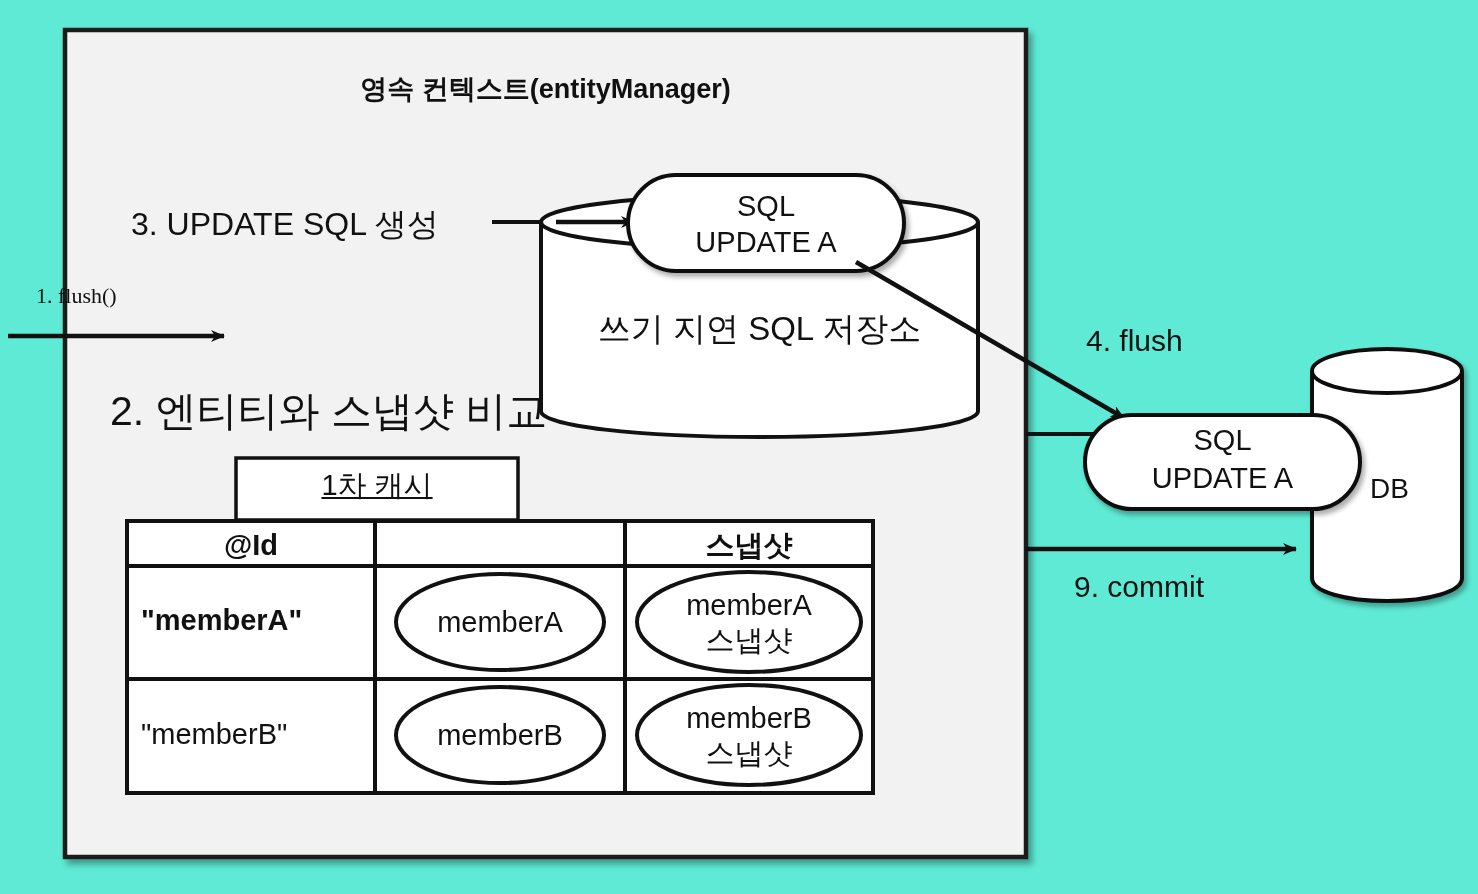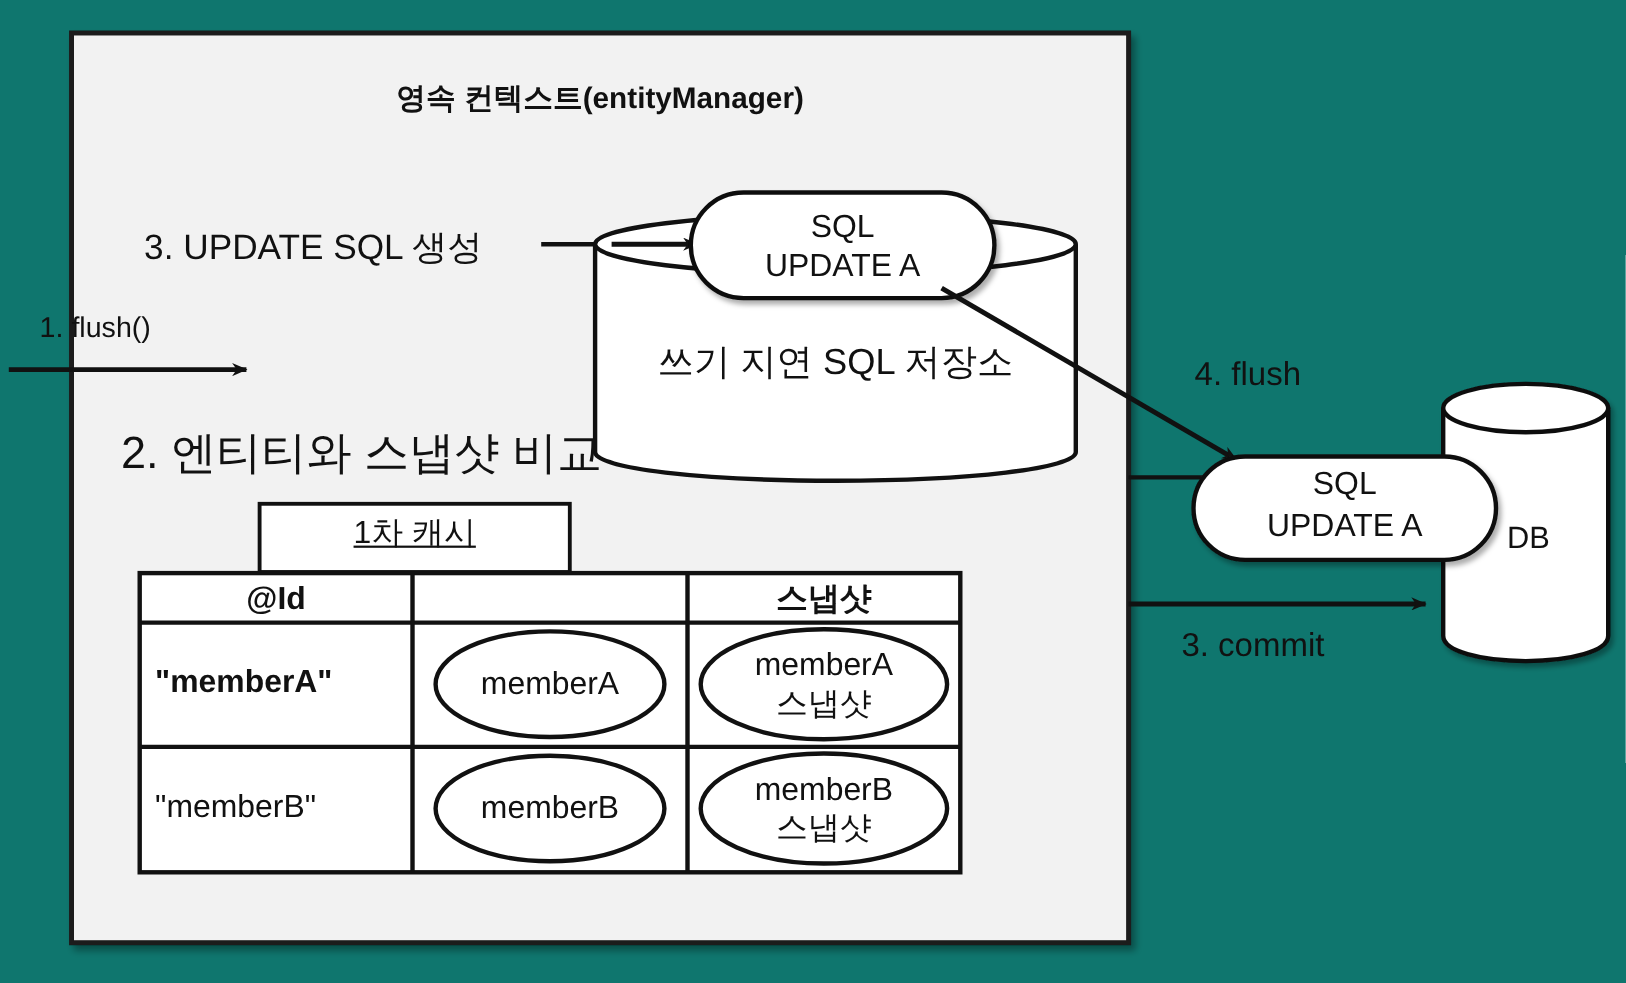--- a/index.html
+++ b/index.html
@@ -4,21 +4,21 @@
 <style>
   html, body {
     margin: 0;
     padding: 0;
     background: #ffffff;
   }
   #stage {
     position: relative;
     width: 1478px;
     height: 894px;
-    background: #0f766e;
+    background: #5eead4;
     font-family: "Liberation Sans", "DejaVu Sans", sans-serif;
     overflow: hidden;
   }
   #svg-layer {
     position: absolute;
     left: 0; top: 0;
     width: 1478px;
     height: 894px;
   }
   .txt {
@@ -117,37 +117,37 @@
     </g>
     <g>
       <ellipse cx="749" cy="735" rx="112" ry="50" fill="#ffffff" stroke="#111111" stroke-width="4"></ellipse>
     </g>
   </svg>
 
   <div class="txt bold center-txt" style="left:65px; top:74px; width:961px; font-size:27px;">영속 컨텍스트(entityManager)</div>
 
   <div class="txt" style="left:131px; top:206px; font-size:32px;">3. UPDATE SQL 생성</div>
 
-  <div class="txt" style="left:36px; top:283px; font-size:26px;">1. flush()</div>
+  <div class="txt" style="left:36px; top:283px; font-size:22px;font-family:Liberation Serif, serif;">1. flush()</div>
 
   <div class="txt" style="left:110px; top:388px; font-size:41px;">2. 엔티티와 스냅샷 비교</div>
 
   <div class="txt center-txt" style="left:628px; top:190px; width:276px; font-size:29px;">SQL</div>
   <div class="txt center-txt" style="left:628px; top:226px; width:276px; font-size:29px;">UPDATE A</div>
 
   <div class="txt center-txt" style="left:541px; top:310px; width:437px; font-size:33px;">쓰기 지연 SQL 저장소</div>
 
   <div class="txt" style="left:1086px; top:324px; font-size:30px;">4. flush</div>
 
   <div class="txt center-txt" style="left:1085px; top:424px; width:275px; font-size:29px;">SQL</div>
   <div class="txt center-txt" style="left:1085px; top:462px; width:275px; font-size:29px;">UPDATE A</div>
 
   <div class="txt" style="left:1370px; top:473px; font-size:28px;">DB</div>
 
-  <div class="txt" style="left:1074px; top:570px; font-size:30px;">3. commit</div>
+  <div class="txt" style="left:1074px; top:570px; font-size:30px;">9. commit</div>
 
   <div class="txt center-txt" style="left:236px; top:469px; width:282px; font-size:29px;text-decoration:underline;">1차 캐시</div>
 
   <div class="txt bold center-txt" style="left:127px; top:529px; width:248px; font-size:29px;">@Id</div>
   <div class="txt bold center-txt" style="left:625px; top:529px; width:248px; font-size:29px;">스냅샷</div>
 
   <div class="txt bold" style="left:141px; top:604px; font-size:29px;">"memberA"</div>
   <div class="txt center-txt" style="left:396px; top:606px; width:208px; font-size:29px;">memberA</div>
   <div class="txt center-txt" style="left:637px; top:589px; width:224px; font-size:29px;">memberA</div>
   <div class="txt center-txt" style="left:637px; top:624px; width:224px; font-size:29px;">스냅샷</div>

